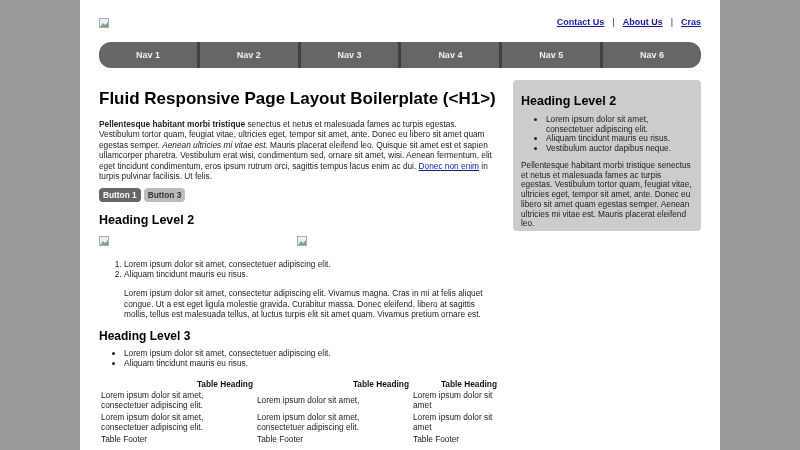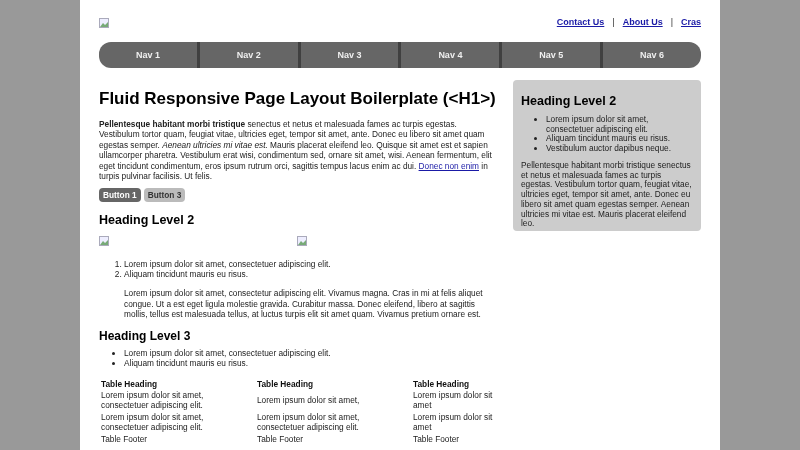--- a/index.html
+++ b/index.html
@@ -21,21 +21,21 @@
   .btn { font-size:8.3px; font-weight:bold; padding:2px 4px; border-radius:4px; line-height:10px; }
   .btn1 { background:#666; color:#fff; }
   .btn2 { background:#bbb; color:#333; }
   h2 { margin:10px 0 0 0; font-size:12.5px; font-weight:bold; color:#000; line-height:16px; }
   .imgs { position:relative; height:20px; margin-top:8px; }
   .imgs .img { position:absolute; top:0; width:10px; height:10px; }
   ol, ul { margin:6px 0 0 0; padding-left:25px; font-size:8.3px; line-height:9.5px; color:#222; }
   .indent { margin:9px 0 0 25px; font-size:8.3px; line-height:10.3px; color:#222; }
   h3 { margin:10px 0 0 0; font-size:12px; font-weight:bold; color:#000; }
   table { margin-top:10px; border-collapse:collapse; width:400px; font-size:8.3px; color:#222; }
-  th { font-weight:bold; text-align:left; padding:1px 2px; color:#111; }
+  th { font-weight:bold; text-align:right; padding:1px 2px; color:#111; }
   td { padding:1px 2px; vertical-align:middle; line-height:9.8px; }
   .sidebar { position:absolute; left:433px; top:80px; width:188px; height:151px; background:#cccccc; border-radius:4px; box-sizing:border-box; padding:13px 8px; }
   .sidebar h2 { margin:0; font-size:12.5px; }
   .sidebar ul { margin-top:6px; }
   .sidebar p { margin:8px 0 0 0; font-size:8.3px; line-height:9.7px; color:#222; }
 </style>
 </head>
 <body>
 
 <div class="page">

